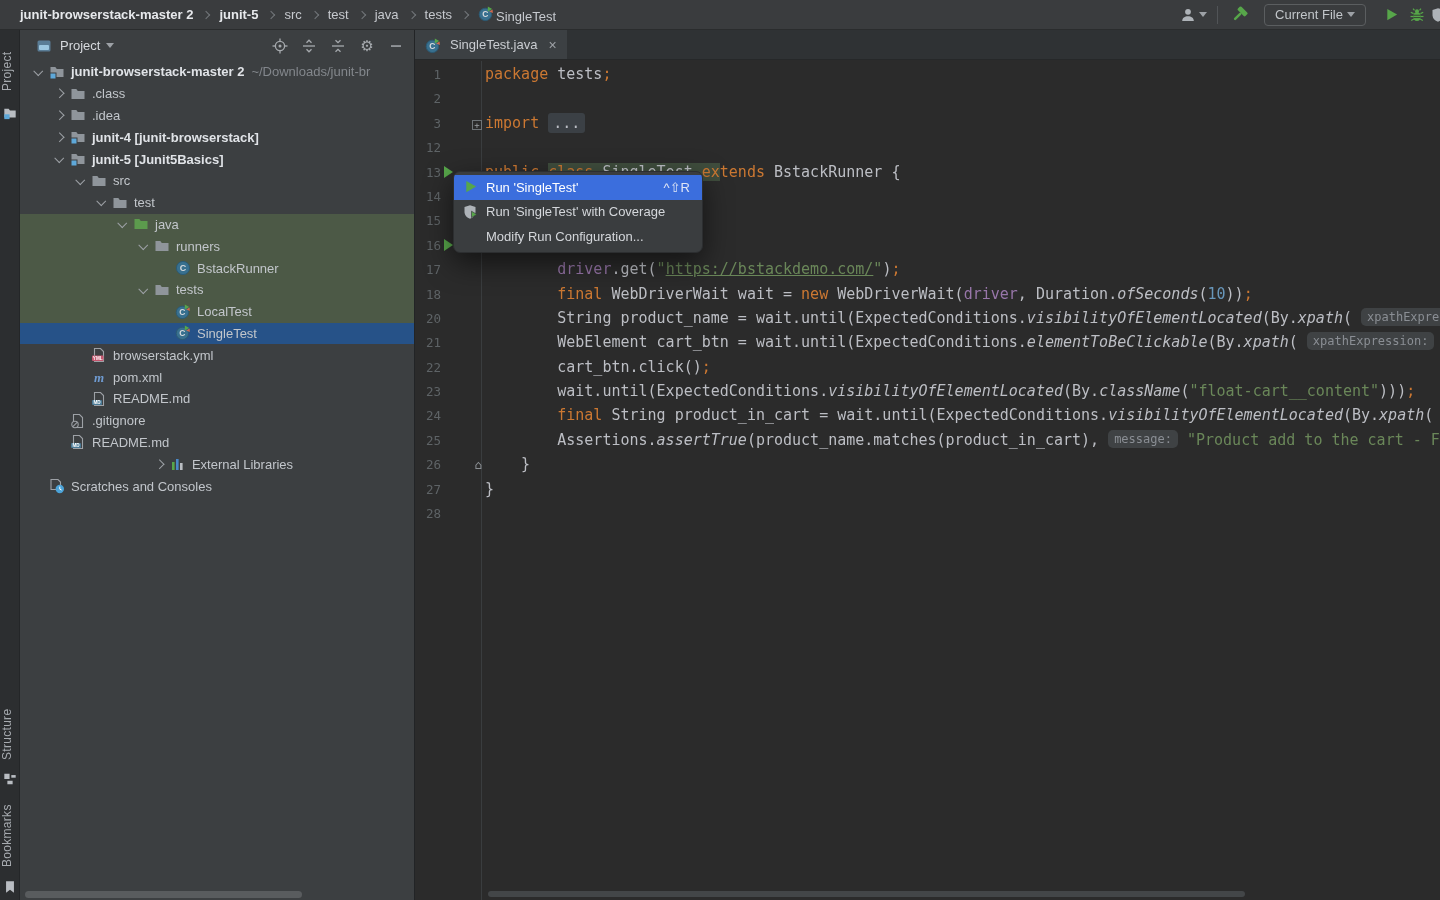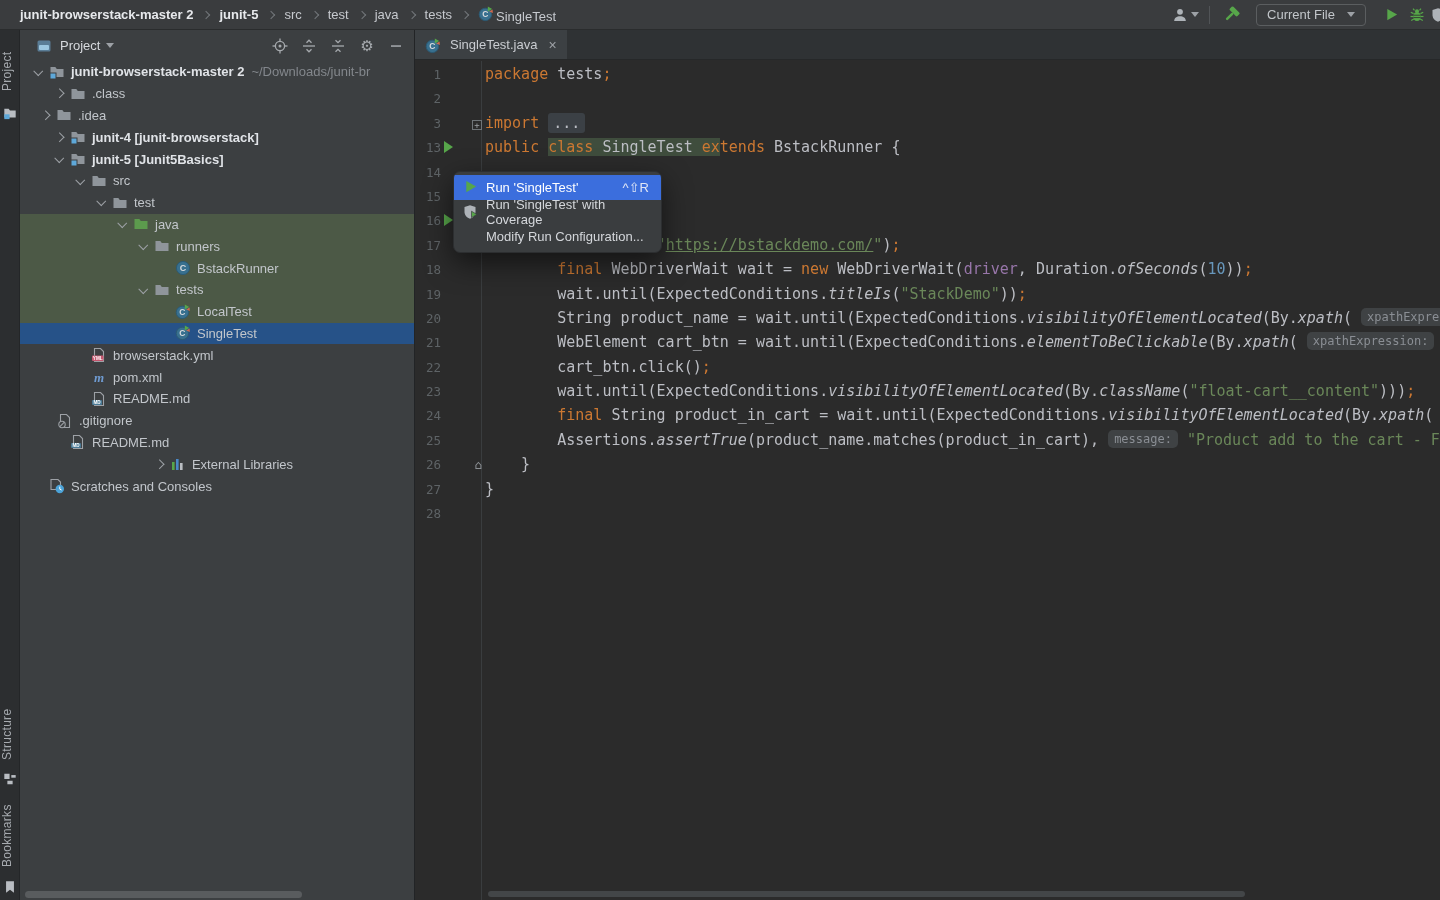--- a/index.html
+++ b/index.html
@@ -13,21 +13,21 @@
             display:flex; align-items:center; }
   .breadcrumbs { display:flex; align-items:center; padding-left:20px; gap:9px; }
   .bc-seg { font-size:13px; color:#c6c9ce; white-space:nowrap; }
   .bc-seg.bold { font-weight:700; color:#e7e9ec; }
   .bc-chev { width:6px; height:6px; border-right:1.5px solid #73777b; border-bottom:1.5px solid #73777b;
              transform:rotate(-45deg); margin:0 1px; }
   .bc-icon { display:inline-flex; margin-right:2px; transform:translateY(1px); }
   .topbar-right { margin-left:auto; display:flex; align-items:center; height:30px; }
   .tb-btn { display:flex; align-items:center; justify-content:center; width:26px; height:26px; }
   .tb-divider { width:1px; height:18px; background:#515457; margin:0 8px; }
-  .runconfig { display:flex; align-items:center; gap:12px; border:1px solid #5b5e60; border-radius:4px;
+  .runconfig { display:flex; align-items:center; gap:4px; border:1px solid #5b5e60; border-radius:4px;
                height:22px; padding:4px 10px; margin:0 12px; color:#c2c6ca; font-size:13px; }
   .dd-caret { width:0; height:0; border-left:4px solid transparent; border-right:4px solid transparent;
               border-top:5px solid #9da1a6; }
   .profile { display:flex; align-items:center; gap:3px; margin-right:2px; }
 
   
   .stripe { position:absolute; left:0; top:30px; width:20px; height:870px;
             background:#2c2e30; border-right:1px solid #242628; }
   .vlabel { position:absolute; left:0; width:20px; writing-mode:vertical-rl; transform:rotate(180deg);
             color:#a7abb0; font-size:12px; text-align:center; letter-spacing:.3px; }
@@ -81,21 +81,21 @@
   .tok-num { color:#6897bb; }
   .tok-fld { color:#9876aa; }
   .tok-it { color:#bcbec4; font-style:italic; }
   .tok-link { color:#6a8759; text-decoration:underline; }
   .hl { background:#3f4d3d; }
   .tok-fold { background:#3b4045; color:#bcbec4; border-radius:3px; padding:1px 5px; }
   .tok-inlay { display:inline-block; background:#3f4244; color:#8a8e94; border-radius:5px;
                font-size:12px; padding:1px 6px; line-height:16px; transform:translateY(-2px); }
 
   
-  .context-menu { position:absolute; left:453px; top:171px; width:209px; background:#3a3d3f;
+  .context-menu { position:absolute; left:453px; top:171px; width:250px; background:#3a3d3f;
                   border:1px solid #2c2e30; border-radius:7px; padding:3px 0;
                   box-shadow:0 10px 28px rgba(0,0,0,.55); z-index:10; overflow:hidden; }
   .menu-item { height:24.5px; display:flex; align-items:center; padding:0 12px 0 9px;
                font-size:13px; color:#d4d7db; gap:7px; }
   .menu-item.selected { background:#3b6edd; color:#ffffff; }
   .mi-icon { width:16px; height:16px; flex:none; }
   .mi-icon.empty { width:16px; }
   .mi-short { margin-left:auto; color:#9da1a6; font-size:13px; }
   .menu-item.selected .mi-short { color:#dfe6f5; }
 
@@ -262,21 +262,21 @@
       </div>
       <div class="tree-row" style="padding-left: 29px;">
         <span class="tr-chev">
           <span class="chev-g chev-right"></span>
         </span>
         <span class="tr-icon"><svg width="16" height="16" viewBox="0 0 16 16">
             <path d="M1.5 3h4.8l1.5 2h6.7v8h-13z" fill="#8f959b"></path>
           </svg></span>
         <span class="tr-label">.class</span>
       </div>
-      <div class="tree-row" style="padding-left: 15px;">
+      <div class="tree-row" style="padding-left: 29px;">
         <span class="tr-chev">
           <span class="chev-g chev-right"></span>
         </span>
         <span class="tr-icon"><svg width="16" height="16" viewBox="0 0 16 16">
             <path d="M1.5 3h4.8l1.5 2h6.7v8h-13z" fill="#8f959b"></path>
           </svg></span>
         <span class="tr-label">.idea</span>
       </div>
       <div class="tree-row" style="padding-left: 29px;">
         <span class="tr-chev">
@@ -389,21 +389,21 @@
       </div>
       <div class="tree-row" style="padding-left: 50px;">
         <span class="tr-chev"></span>
         <span class="tr-icon"><svg width="16" height="16" viewBox="0 0 16 16">
             <path d="M3.5 1.5h6l3 3v10h-9z" fill="#3c3f41" stroke="#9da1a6" stroke-width="1.1"></path>
             <rect x="1" y="9" width="10" height="5" rx="1" fill="#4a7a96"></rect>
             <text x="6" y="13" font-size="4.6" font-weight="bold" fill="#fff" text-anchor="middle" font-family="sans-serif">MD</text>
           </svg></span>
         <span class="tr-label">README.md</span>
       </div>
-      <div class="tree-row" style="padding-left: 16px;">
+      <div class="tree-row" style="padding-left: 29px;">
         <span class="tr-chev"></span>
         <span class="tr-icon"><svg width="16" height="16" viewBox="0 0 16 16">
             <path d="M3.5 1.5h6l3 3v10h-9z" fill="#3c3f41" stroke="#9da1a6" stroke-width="1.1"></path>
             <circle cx="5" cy="11.5" r="3.2" fill="#3c3f41" stroke="#9da1a6" stroke-width="1.1"></circle>
             <line x1="2.9" y1="13.6" x2="7.1" y2="9.4" stroke="#9da1a6" stroke-width="1.1"></line>
           </svg></span>
         <span class="tr-label">.gitignore</span>
       </div>
       <div class="tree-row" style="padding-left: 29px;">
         <span class="tr-chev"></span>
@@ -453,27 +453,27 @@
       <span>SingleTest.java</span>
       <span class="tab-close">×</span>
     </div>
   </div>
   <div class="code-area">
     <div class="gutter-sep"></div>
     <div class="code-rows" id="code-rows">
         <div class="cl"><span class="ln">1</span><span class="gico"></span><span class="fico"></span><span><span class="tok-kw">package</span><span class="tok-d"> tests</span><span class="tok-sc">;</span></span></div>
         <div class="cl"><span class="ln">2</span><span class="gico"></span><span class="fico"></span><span></span></div>
         <div class="cl"><span class="ln">3</span><span class="gico"></span><span class="fico"><span class="foldplus">+</span></span><span><span class="tok-kw">import</span><span class="tok-d"> </span><span class="tok-fold">...</span></span></div>
+        <div class="cl"><span class="ln">12</span><span class="gico"></span><span class="fico"></span><span></span></div>
         <div class="cl"><span class="ln">13</span><span class="gico"><span class="run-tri"></span></span><span class="fico"></span><span><span class="tok-kw">public </span><span class="tok-kw hl">class </span><span class="tok-d hl">SingleTest </span><span class="tok-kw hl">ex</span><span class="tok-kw">tends </span><span class="tok-d">BstackRunner {</span></span></div>
         <div class="cl"><span class="ln">14</span><span class="gico"></span><span class="fico"></span><span></span></div>
         <div class="cl"><span class="ln">15</span><span class="gico"></span><span class="fico"></span><span></span></div>
         <div class="cl"><span class="ln">16</span><span class="gico"><span class="run-tri"></span></span><span class="fico"></span><span></span></div>
         <div class="cl"><span class="ln">17</span><span class="gico"></span><span class="fico"></span><span><span class="tok-d">        </span><span class="tok-fld">driver</span><span class="tok-d">.get(</span><span class="tok-str">"</span><span class="tok-link">https://bstackdemo.com/</span><span class="tok-str">"</span><span class="tok-d">)</span><span class="tok-sc">;</span></span></div>
         <div class="cl"><span class="ln">18</span><span class="gico"></span><span class="fico"></span><span><span class="tok-d">        </span><span class="tok-kw">final</span><span class="tok-d"> WebDriverWait wait = </span><span class="tok-kw">new</span><span class="tok-d"> WebDriverWait(</span><span class="tok-fld">driver</span><span class="tok-d">, Duration.</span><span class="tok-it">ofSeconds</span><span class="tok-d">(</span><span class="tok-num">10</span><span class="tok-d">))</span><span class="tok-sc">;</span></span></div>
-        <div class="cl"><span class="ln">19</span><span class="gico"></span><span class="fico"></span><span><span class="tok-d">        </span><span class="tok-d">wait.until(ExpectedConditions.</span><span class="tok-it">titleIs</span><span class="tok-d">(</span><span class="tok-str">"StackDemo"</span><span class="tok-d">))</span><span class="tok-sc">;</span></span></div>
         <div class="cl"><span class="ln">20</span><span class="gico"></span><span class="fico"></span><span><span class="tok-d">        </span><span class="tok-d">String product_name = wait.until(ExpectedConditions.</span><span class="tok-it">visibilityOfElementLocated</span><span class="tok-d">(By.</span><span class="tok-it">xpath</span><span class="tok-d">( </span><span class="tok-inlay">xpathExpression:</span></span></div>
         <div class="cl"><span class="ln">21</span><span class="gico"></span><span class="fico"></span><span><span class="tok-d">        </span><span class="tok-d">WebElement cart_btn = wait.until(ExpectedConditions.</span><span class="tok-it">elementToBeClickable</span><span class="tok-d">(By.</span><span class="tok-it">xpath</span><span class="tok-d">( </span><span class="tok-inlay">xpathExpression:</span><span class="tok-str"> "//*[</span></span></div>
         <div class="cl"><span class="ln">22</span><span class="gico"></span><span class="fico"></span><span><span class="tok-d">        </span><span class="tok-d">cart_btn.click()</span><span class="tok-sc">;</span></span></div>
         <div class="cl"><span class="ln">23</span><span class="gico"></span><span class="fico"></span><span><span class="tok-d">        </span><span class="tok-d">wait.until(ExpectedConditions.</span><span class="tok-it">visibilityOfElementLocated</span><span class="tok-d">(By.</span><span class="tok-it">className</span><span class="tok-d">(</span><span class="tok-str">"float-cart__content"</span><span class="tok-d">)))</span><span class="tok-sc">;</span></span></div>
         <div class="cl"><span class="ln">24</span><span class="gico"></span><span class="fico"></span><span><span class="tok-d">        </span><span class="tok-kw">final</span><span class="tok-d"> String product_in_cart = wait.until(ExpectedConditions.</span><span class="tok-it">visibilityOfElementLocated</span><span class="tok-d">(By.</span><span class="tok-it">xpath</span><span class="tok-d">( </span></span></div>
         <div class="cl"><span class="ln">25</span><span class="gico"></span><span class="fico"></span><span><span class="tok-d">        </span><span class="tok-d">Assertions.</span><span class="tok-it">assertTrue</span><span class="tok-d">(product_name.matches(product_in_cart), </span><span class="tok-inlay">message:</span><span class="tok-str"> "Product add to the cart - Fail</span></span></div>
         <div class="cl"><span class="ln">26</span><span class="gico"></span><span class="fico"><span class="foldend">⌂</span></span><span><span class="tok-d">    }</span></span></div>
         <div class="cl"><span class="ln">27</span><span class="gico"></span><span class="fico"></span><span><span class="tok-d">}</span></span></div>
         <div class="cl"><span class="ln">28</span><span class="gico"></span><span class="fico"></span><span></span></div>
       </div>

